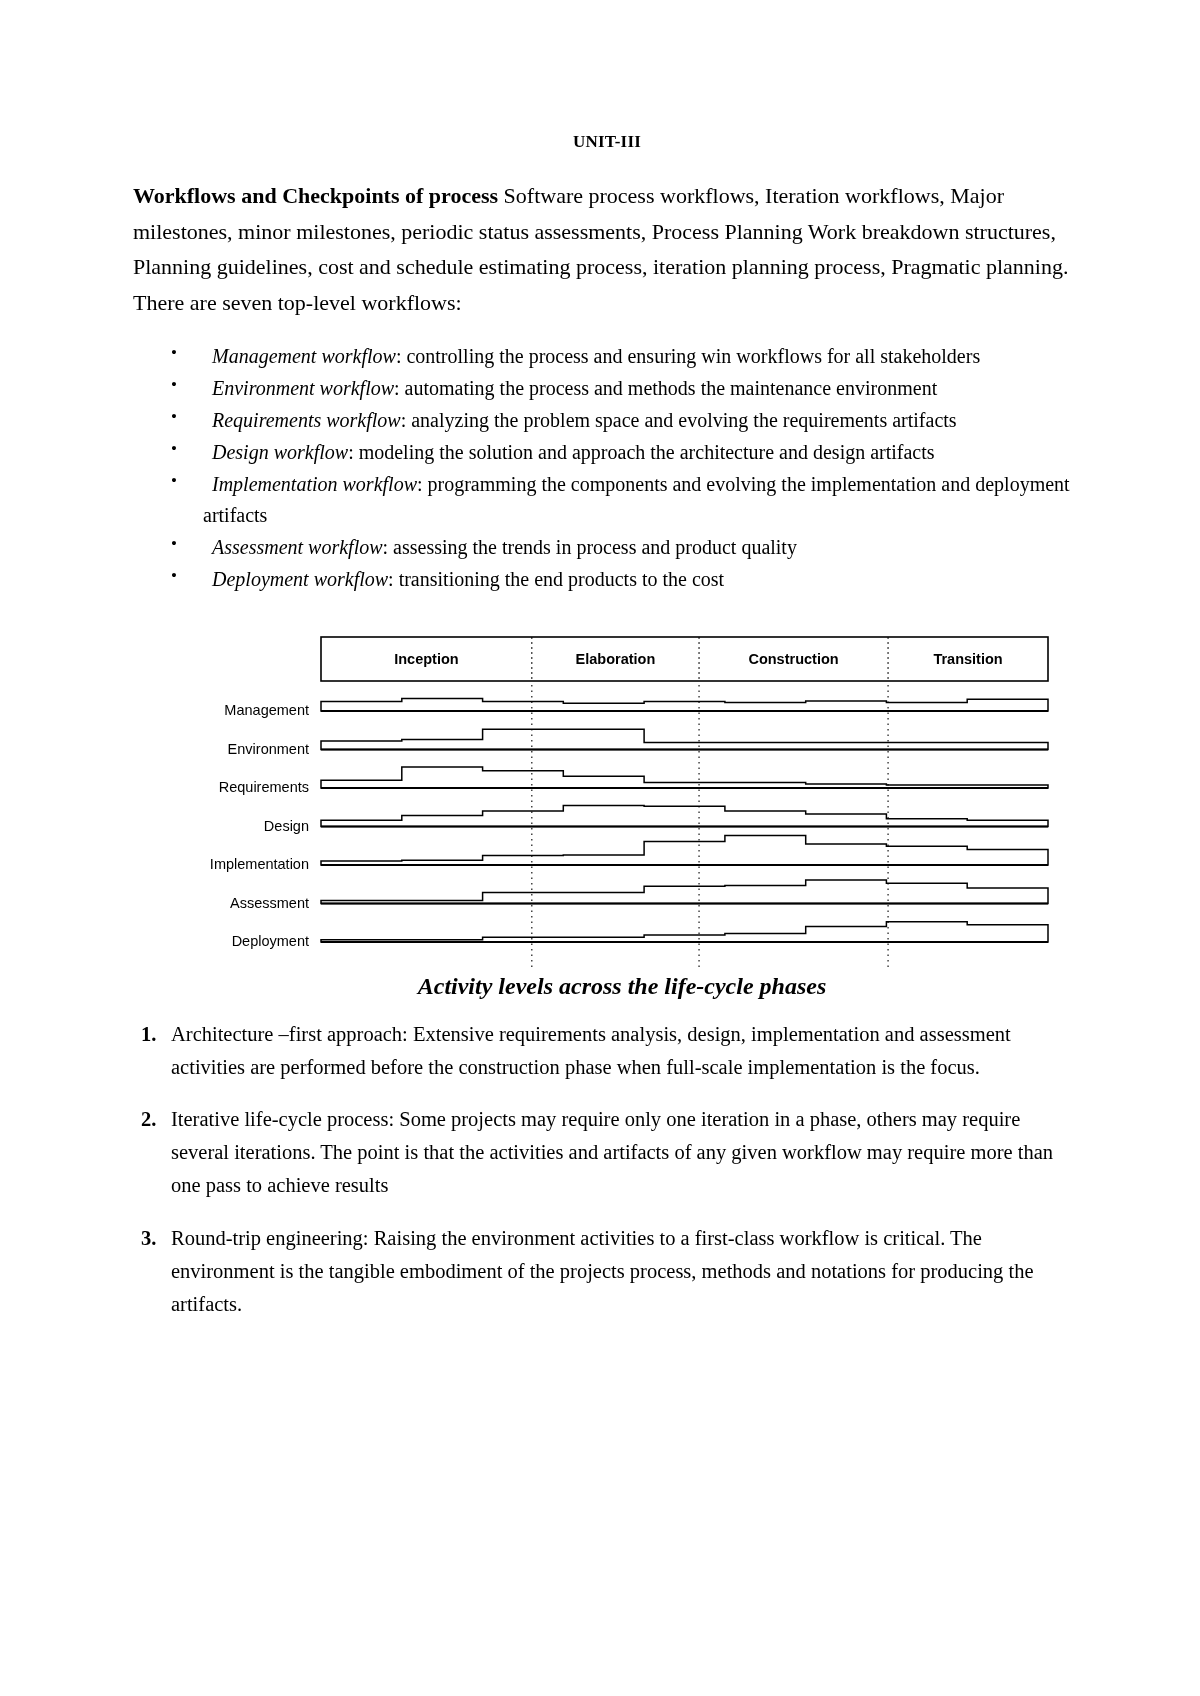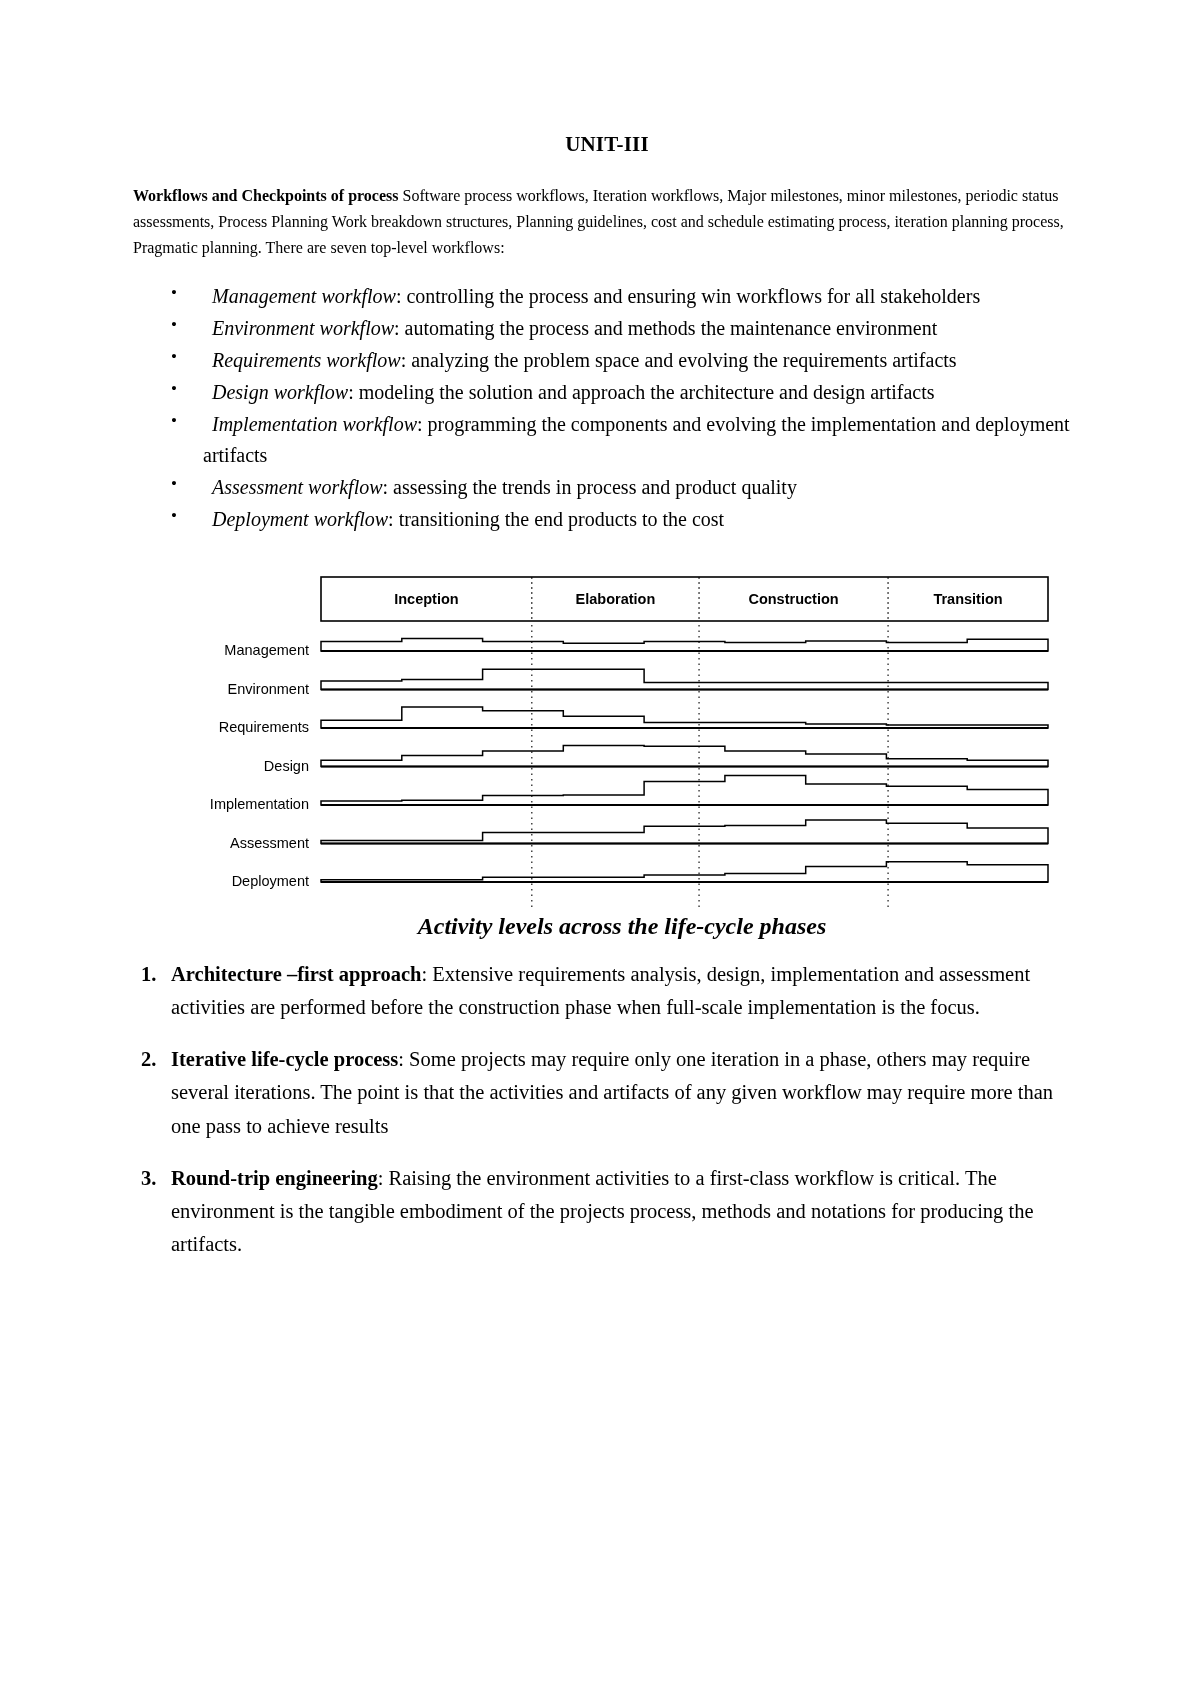--- a/index.html
+++ b/index.html
@@ -18,28 +18,28 @@
     overflow: hidden;
   }
   .content {
     position: absolute;
     left: 133px;
     top: 132px;
     width: 938px;
   }
   .unit-title {
     text-align: center;
-    font-size: 21px;
+    font-size: 17px;
     font-weight: bold;
     letter-spacing: 0.2px;
     margin: 0 0 26px 0;
     padding-left: 10px;
   }
   .para {
-    font-size: 16px;
+    font-size: 22px;
     line-height: 1.62;
     margin: 0 0 20px 0;
     text-align: left;
   }
   .para b { font-weight: bold; }
   .section-head {
     font-size: 20.5px;
     font-weight: bold;
     margin: 0 0 14px 0;
   }
@@ -93,21 +93,21 @@
     line-height: 1.62;
     padding-left: 38px;
     margin-bottom: 19px;
   }
   ol.num-list li .num {
     position: absolute;
     left: 8px;
     top: 0;
     font-weight: bold;
   }
-  ol.num-list li b { font-weight: bold; }
+  ol.num-list li b { font-weight: normal; }
 </style>
 </head>
 <body>
 
 <div class="page">
   <div class="content">
 
     <div class="unit-title">UNIT-III</div>
 
     <p class="para"><b>Workflows and Checkpoints of process</b><span> Software process workflows, Iteration workflows, Major milestones, minor milestones, periodic status assessments, Process Planning Work breakdown structures, Planning guidelines, cost and schedule estimating process, iteration planning process, Pragmatic planning. There are seven top-level workflows:</span></p>

